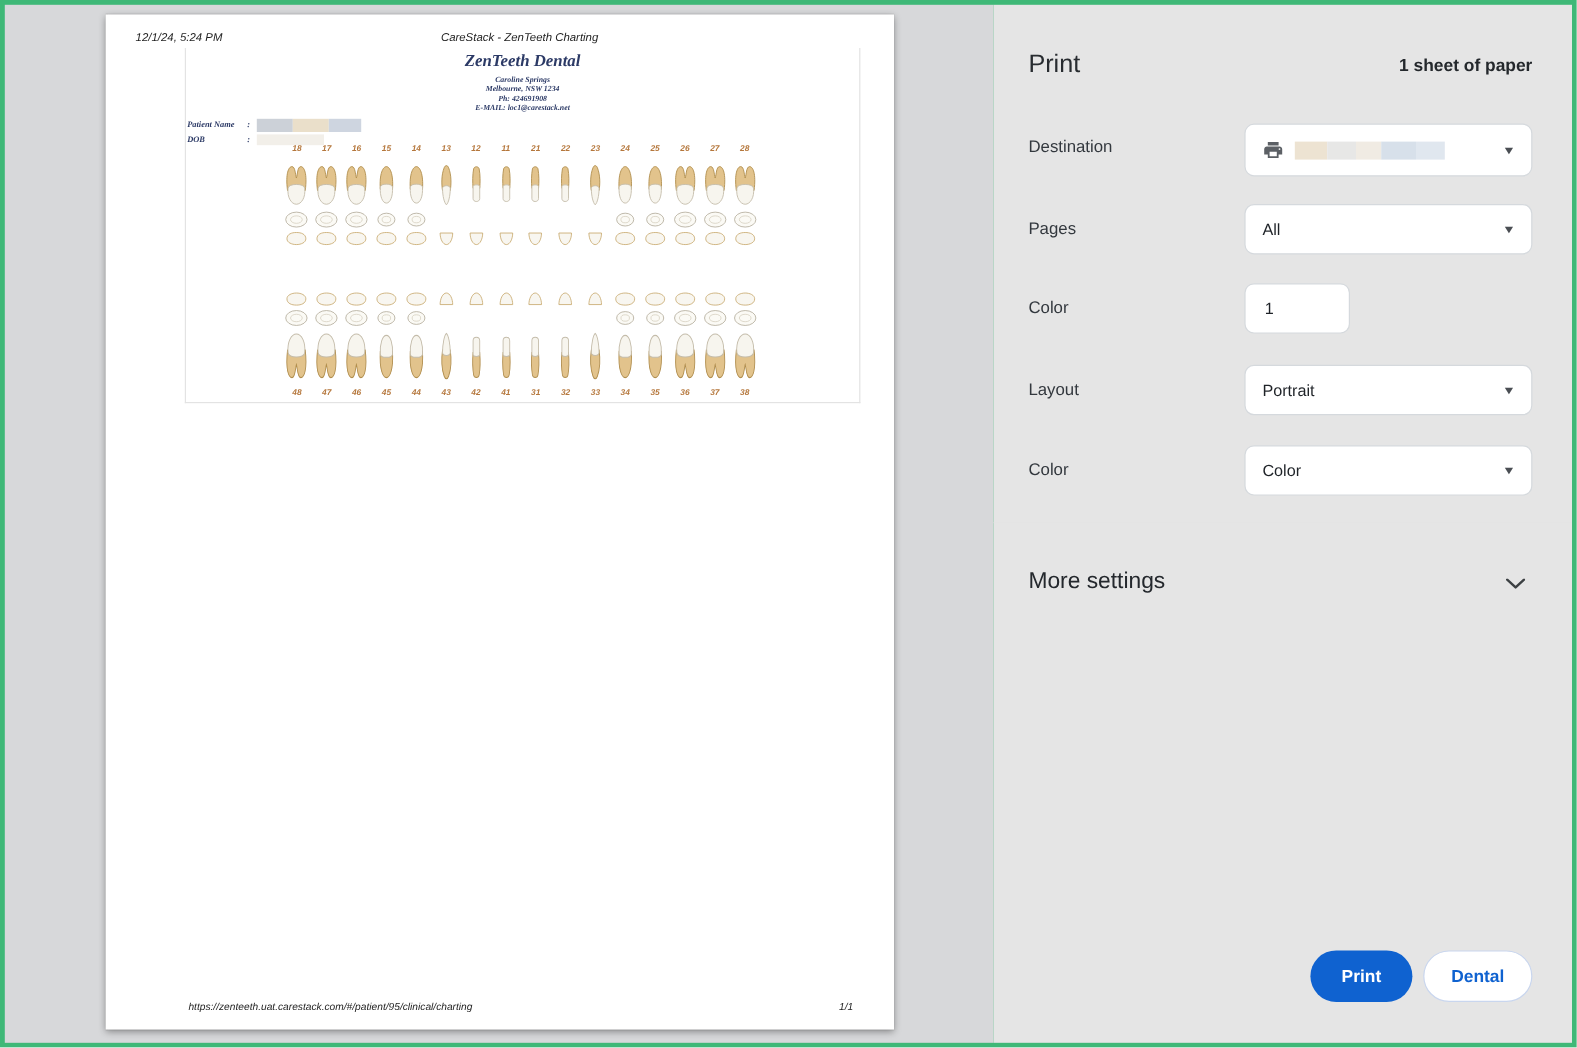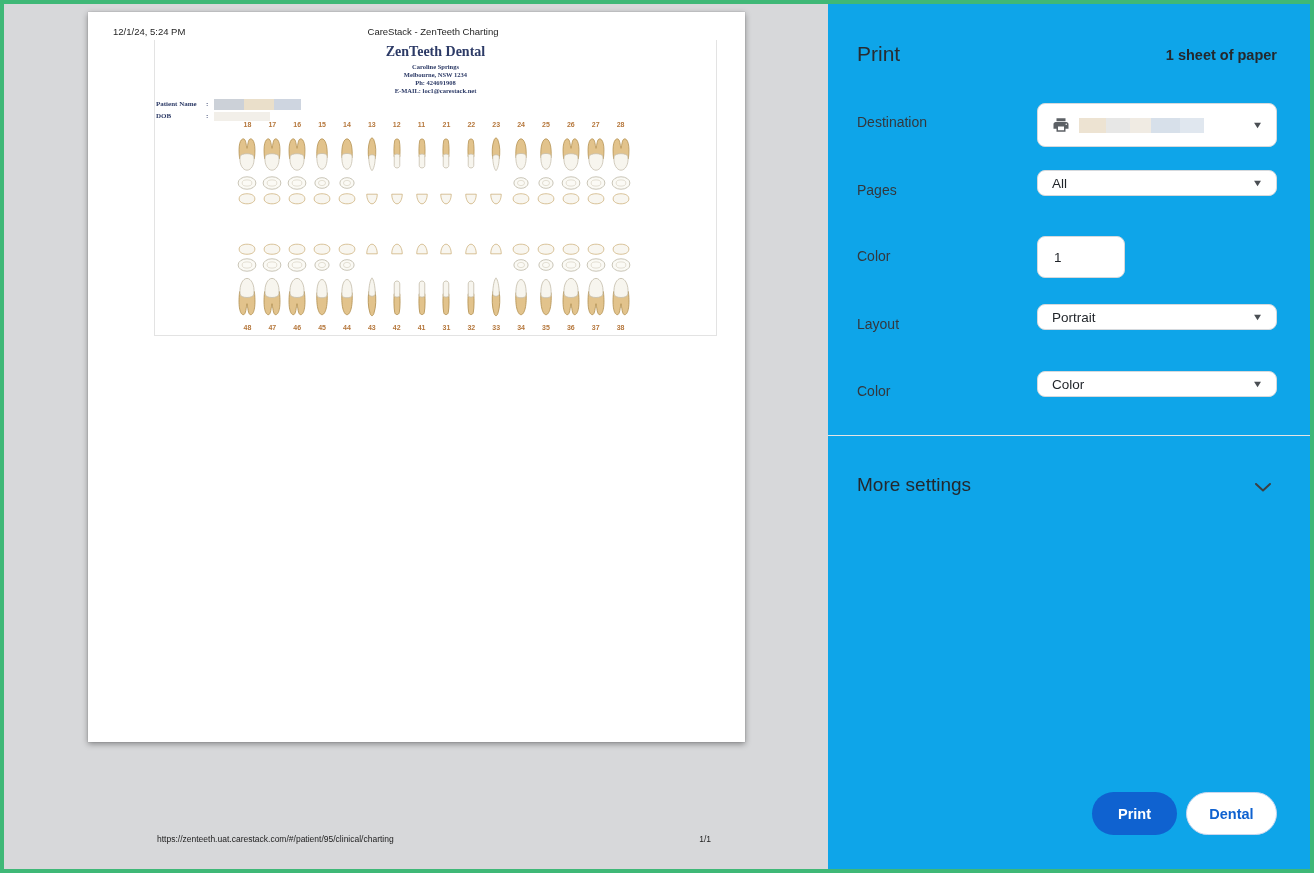--- a/index.html
+++ b/index.html
@@ -1,20 +1,20 @@
 <!DOCTYPE html>
 <html><head>
 <meta charset="utf-8">
 <style>
   html,body{margin:0;padding:0;background:#fff;}
   .screen{position:relative;width:1314px;height:873px;background:#3fb877;font-family:"Liberation Sans",sans-serif;overflow:hidden;}
 
   
   .preview-area{position:absolute;left:4px;top:4px;width:824px;height:865px;background:#d7d8da;}
-  .page{position:absolute;left:84px;top:8px;width:657px;height:730px;background:#fff;box-shadow:0 2px 6px rgba(0,0,0,.38),0 0 1px rgba(0,0,0,.25);}
+  .page{position:absolute;left:84px;top:8px;width:657px;height:846px;background:#fff;box-shadow:0 2px 6px rgba(0,0,0,.38),0 0 1px rgba(0,0,0,.25);font-style:italic;}
   .page-header{position:absolute;top:14px;left:0;width:657px;height:12px;font-size:9.5px;color:#1f1f1f;}
   .page-header .hdr-date{position:absolute;left:25px;top:0;}
   .page-header .hdr-title{position:absolute;left:345px;top:0;transform:translateX(-50%);white-space:nowrap;}
   .page-footer{position:absolute;top:822px;left:25px;width:598px;font-size:8.5px;color:#222;}
   .page-footer .ftr-url{float:left;padding-left:44px;}
   .page-footer .ftr-page{float:right;}
 
   .chart-box{position:absolute;left:66px;top:28px;width:561px;height:295px;border-left:1px solid #e3e3e3;border-right:1px solid #e3e3e3;border-bottom:1px solid #e3e3e3;}
   .clinic-name{position:absolute;top:4px;left:0;width:100%;text-align:center;font-family:"Liberation Serif",serif;font-weight:bold;font-size:14px;color:#2c3a66;}
   .clinic-info{position:absolute;top:23px;left:0;width:100%;text-align:center;font-family:"Liberation Serif",serif;font-weight:bold;font-size:6.5px;line-height:8px;color:#2c3a66;}
@@ -32,30 +32,30 @@
   .teeth-row.upper{top:80px;}
   .teeth-row.lower{top:202px;}
   .tooth-col{flex:1;display:flex;flex-direction:column;align-items:center;}
   .tooth-num{font-size:7px;font-weight:bold;color:#b5773c;line-height:10px;}
   .upper .tooth-num{margin-bottom:6px;}
   .lower .tooth-num{margin-top:5px;}
   .t-oval,.t-oval-spacer{display:block;height:16px;width:24px;margin:1px 0;}
   .t-root,.t-top{display:block;}
 
   
-  .panel{position:absolute;left:828px;top:4px;width:482px;height:865px;background:#0ea5e9;color:#202124;}
+  .panel{position:absolute;left:828px;top:4px;width:482px;height:865px;background:#e5e5e5;color:#202124;}
   .panel-title{position:absolute;left:29px;top:38px;font-size:21px;color:#282c30;}
   .sheet-count{position:absolute;right:33px;top:43px;font-size:14.5px;font-weight:bold;color:#24282c;}
   .field-label{position:absolute;left:29px;font-size:14px;color:#33383e;}
   .lbl-destination{top:110px;}
   .lbl-pages{top:178px;}
   .lbl-copies{top:244px;}
   .lbl-layout{top:312px;}
   .lbl-color{top:379px;}
-  .select{position:absolute;left:209px;width:240px;height:26px;border:1px solid #d5d9dd;border-radius:8px;background:#fff;display:flex;align-items:center;padding:0 14px;box-sizing:border-box;cursor:pointer;}
+  .select{position:absolute;left:209px;width:240px;height:42px;border:1px solid #d5d9dd;border-radius:8px;background:#fff;display:flex;align-items:center;padding:0 14px;box-sizing:border-box;cursor:pointer;}
   .sel-destination{top:99px;height:44px;}
   .sel-pages{top:166px;}
   .sel-layout{top:300px;}
   .sel-color{top:367px;}
   .select .sel-value{font-size:13.5px;color:#1f2328;}
   .caret{margin-left:auto;font-size:9px;color:#4a4e53;transform:scaleX(1.3);}
   .copies-input{position:absolute;left:209px;top:232px;width:88px;height:42px;border:1px solid #d5d9dd;border-radius:8px;box-sizing:border-box;padding:0 0 0 16px;font-size:13.5px;color:#1f2328;font-family:"Liberation Sans",sans-serif;outline:none;}
   .printer-icon{flex:0 0 auto;margin-right:9px;display:flex;align-items:center;}
   .dest-redact{display:inline-block;height:15px;margin-right:0;}
   .dr1{width:27px;background:#ede3d2;}

